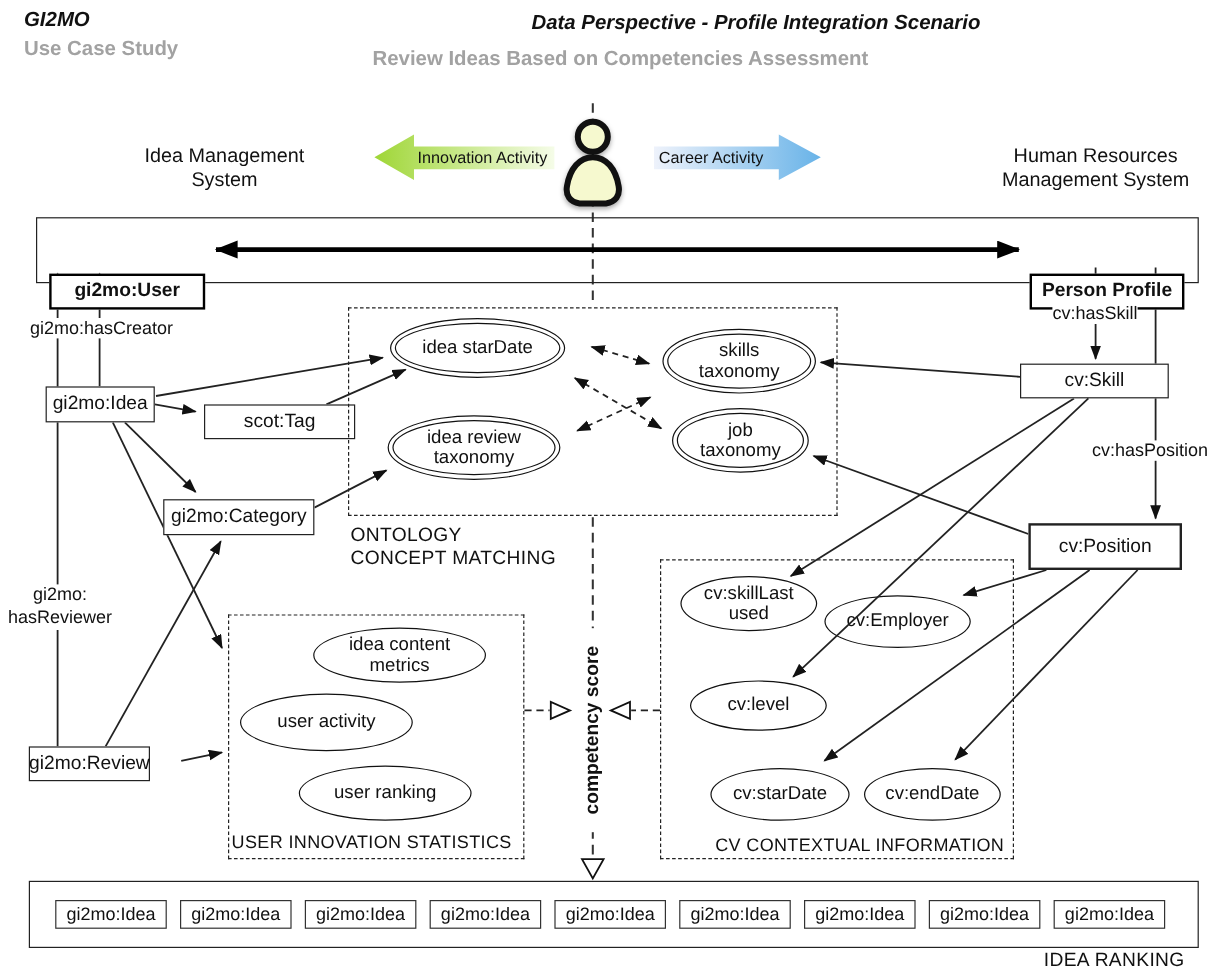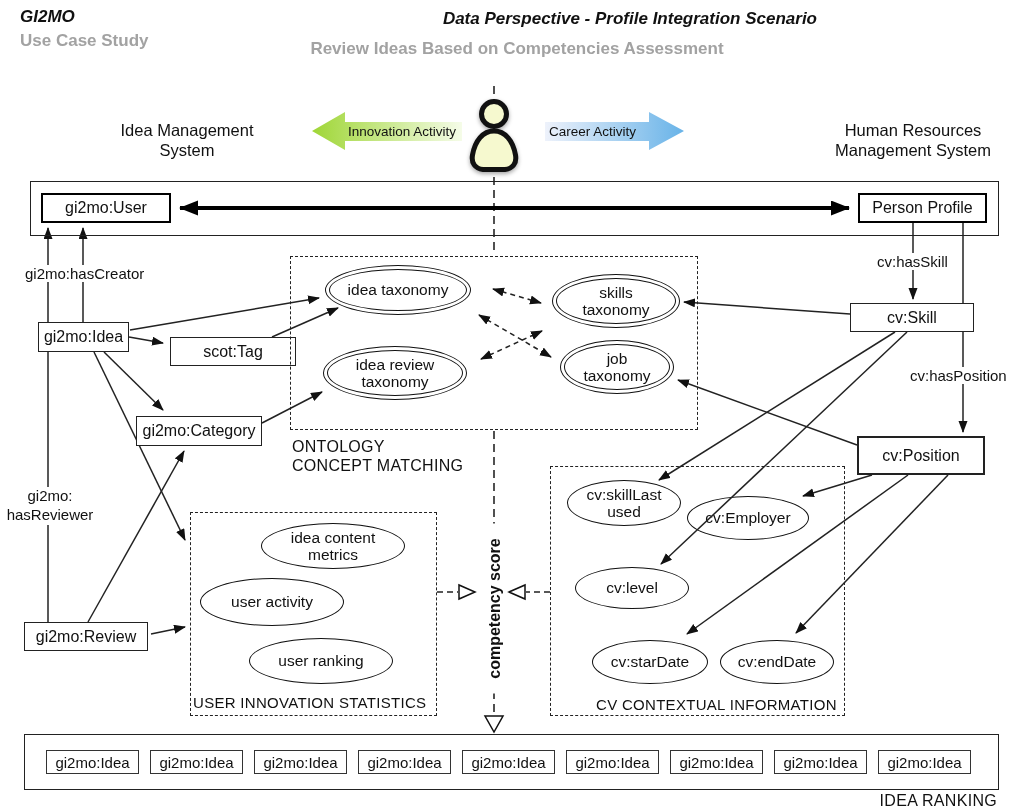--- a/index.html
+++ b/index.html
@@ -2,21 +2,21 @@
 <html><head>
 <meta charset="utf-8">
 <style>
   html,body{margin:0;padding:0;background:#fff;}
   .stage{position:relative;width:1024px;height:810px;background:#fff;overflow:hidden;
          font-family:"Liberation Sans",sans-serif;color:#111;}
   .abs{position:absolute;}
   svg.layer{position:absolute;left:0;top:0;}
   .node{position:absolute;border:1.6px solid #222;background:#fff;display:flex;
         align-items:center;justify-content:center;font-size:16px;z-index:2;box-sizing:border-box;}
-  .node.bold{font-weight:normal;border:2.3px solid #000;}
+  .node.bold{font-weight:bold;border:2.3px solid #000;margin-top:35px;}
   .dashbox{position:absolute;border:1.7px dashed #222;background:transparent;z-index:2;box-sizing:border-box;}
   .ell{position:absolute;border:1.6px solid #111;border-radius:50%;background:#fff;display:flex;
        align-items:center;justify-content:center;text-align:center;line-height:1.1;
        font-size:15.5px;z-index:2;box-sizing:border-box;}
   .ell.double::before{content:"";position:absolute;inset:3px;border:1.6px solid #111;border-radius:50%;}
   .lbl{position:absolute;background:#fff;font-size:15px;z-index:2;white-space:nowrap;}
   .seclbl{position:absolute;font-size:15px;z-index:2;white-space:nowrap;letter-spacing:.3px;}
   .hdr-title{font-weight:bold;font-size:17px;font-style:italic;}
   .hdr-sub{font-weight:bold;font-size:17px;color:#a2a2a2;}
   .sys{position:absolute;font-weight:normal;font-size:16.5px;text-align:center;line-height:1.2;z-index:2;}
@@ -127,36 +127,36 @@
 
   <div class="node" style="left:38px;top:322px;width:91px;height:30px">
     <span>gi2mo:Idea</span>
   </div>
   <div class="node" style="left:170px;top:337px;width:126px;height:29px">
     <span>scot:Tag</span>
   </div>
   <div class="node" style="left:136px;top:416px;width:126px;height:30px">
     <span>gi2mo:Category</span>
   </div>
-  <div class="node" style="left:24px;top:622px;width:124px;height:29px">
+  <div class="node" style="left:24px;top:622px;width:101px;height:29px">
     <span>gi2mo:Review</span>
   </div>
 
   <div class="lbl" style="left:877px;top:253px">cv:hasSkill</div>
   <div class="lbl" style="left:910px;top:367px">cv:hasPosition</div>
   <div class="node" style="left:850px;top:303px;width:124px;height:29px">
     <span>cv:Skill</span>
   </div>
   <div class="node" style="left:857px;top:436px;width:128px;height:39px;border-width:2px">
     <span>cv:Position</span>
   </div>
 
   <div class="dashbox" style="left:290px;top:256px;width:408px;height:174px"></div>
   <div class="ell double" style="left:325px;top:265px;width:146px;height:50px">
-    <span>idea taxonomy</span>
+    <span>idea starDate</span>
   </div>
   <div class="ell double" style="left:552px;top:274px;width:128px;height:54px">
     <span style="max-width:72px">skills taxonomy</span>
   </div>
   <div class="ell double" style="left:323px;top:346px;width:144px;height:54px">
     <span style="max-width:96px">idea review taxonomy</span>
   </div>
   <div class="ell double" style="left:560px;top:340px;width:114px;height:54px">
     <span style="max-width:74px">job taxonomy</span>
   </div>
@@ -217,21 +217,21 @@
     <div class="rankbox">
         <span>gi2mo:Idea</span>
       </div>
     <div class="rankbox">
         <span>gi2mo:Idea</span>
       </div>
     <div class="rankbox">
         <span>gi2mo:Idea</span>
       </div>
   </div>
-  <div class="seclbl" style="left:860px;top:792px;width:137px;text-align:right;font-size:16px">IDEA RANKING</div>
+  <div class="seclbl" style="left:860px;top:792px;width:137px;text-align:center;font-size:16px">IDEA RANKING</div>
 
   <svg class="layer" width="1024" height="810" style="z-index:3">
     <defs>
       <marker id="ah2" markerWidth="13" markerHeight="10" refX="11" refY="4.5" orient="auto" markerUnits="userSpaceOnUse">
         <path d="M0,0 L12,4.5 L0,9 z" fill="#111"></path>
       </marker>
     </defs>
     <line x1="907" y1="332" x2="661" y2="564" stroke="#222" stroke-width="1.5" marker-end="url(#ah2)"></line>
     <g style="filter:drop-shadow(0 2px 2px rgba(0,0,0,0.35))">
       <circle cx="494" cy="114" r="12.5" fill="#f6f9cf" stroke="#111" stroke-width="5"></circle>

